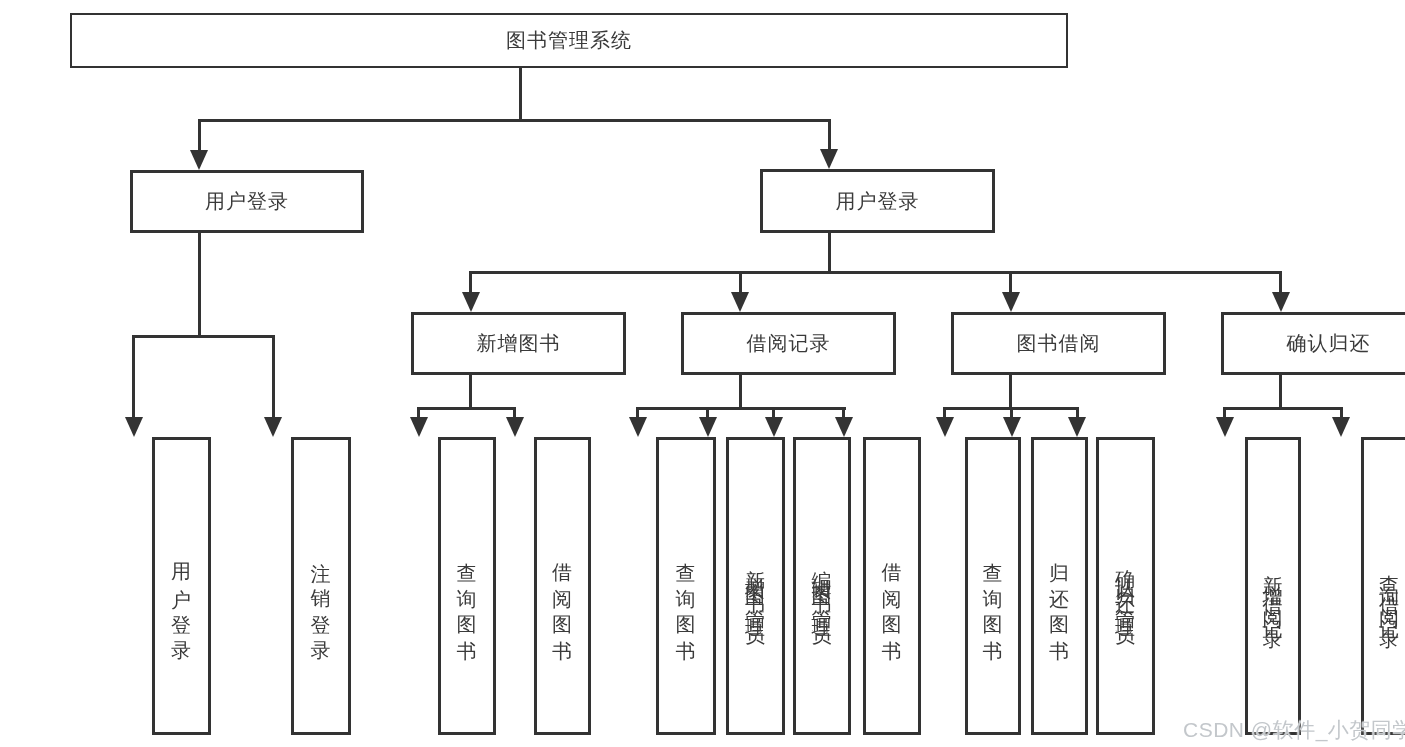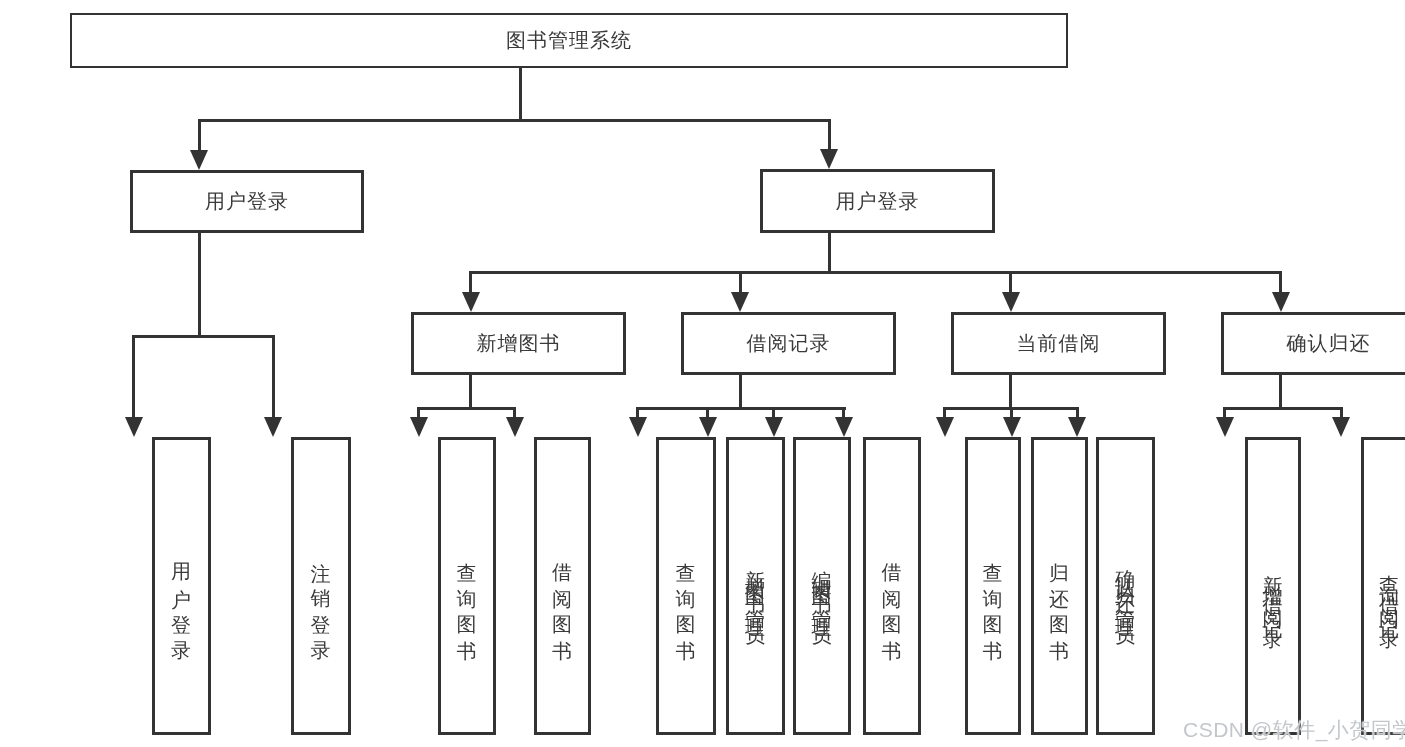--- a/index.html
+++ b/index.html
@@ -76,21 +76,21 @@
   <div class="vline" style="left:1279px;top:271px;height:23px"></div>
   <div class="arrow" style="left:1272px;top:292px"></div>
 
   <div class="node" style="left:363px;top:312px;width:215px;height:63px">
     <span>新增图书</span>
   </div>
   <div class="node" style="left:633px;top:312px;width:215px;height:63px">
     <span>借阅记录</span>
   </div>
   <div class="node" style="left:903px;top:312px;width:215px;height:63px">
-    <span>当前借阅</span>
+    <span>图书借阅</span>
   </div>
   <div class="node" style="left:1173px;top:312px;width:215px;height:63px">
     <span>确认归还</span>
   </div>
 
   <div class="vline" style="left:469px;top:375px;height:35px"></div>
   <div class="hline" style="left:418px;top:407px;width:98px"></div>
   <div class="vline" style="left:417px;top:407px;height:12px"></div>
   <div class="arrow" style="left:410px;top:417px"></div>
   <div class="vline" style="left:513px;top:407px;height:12px"></div>

